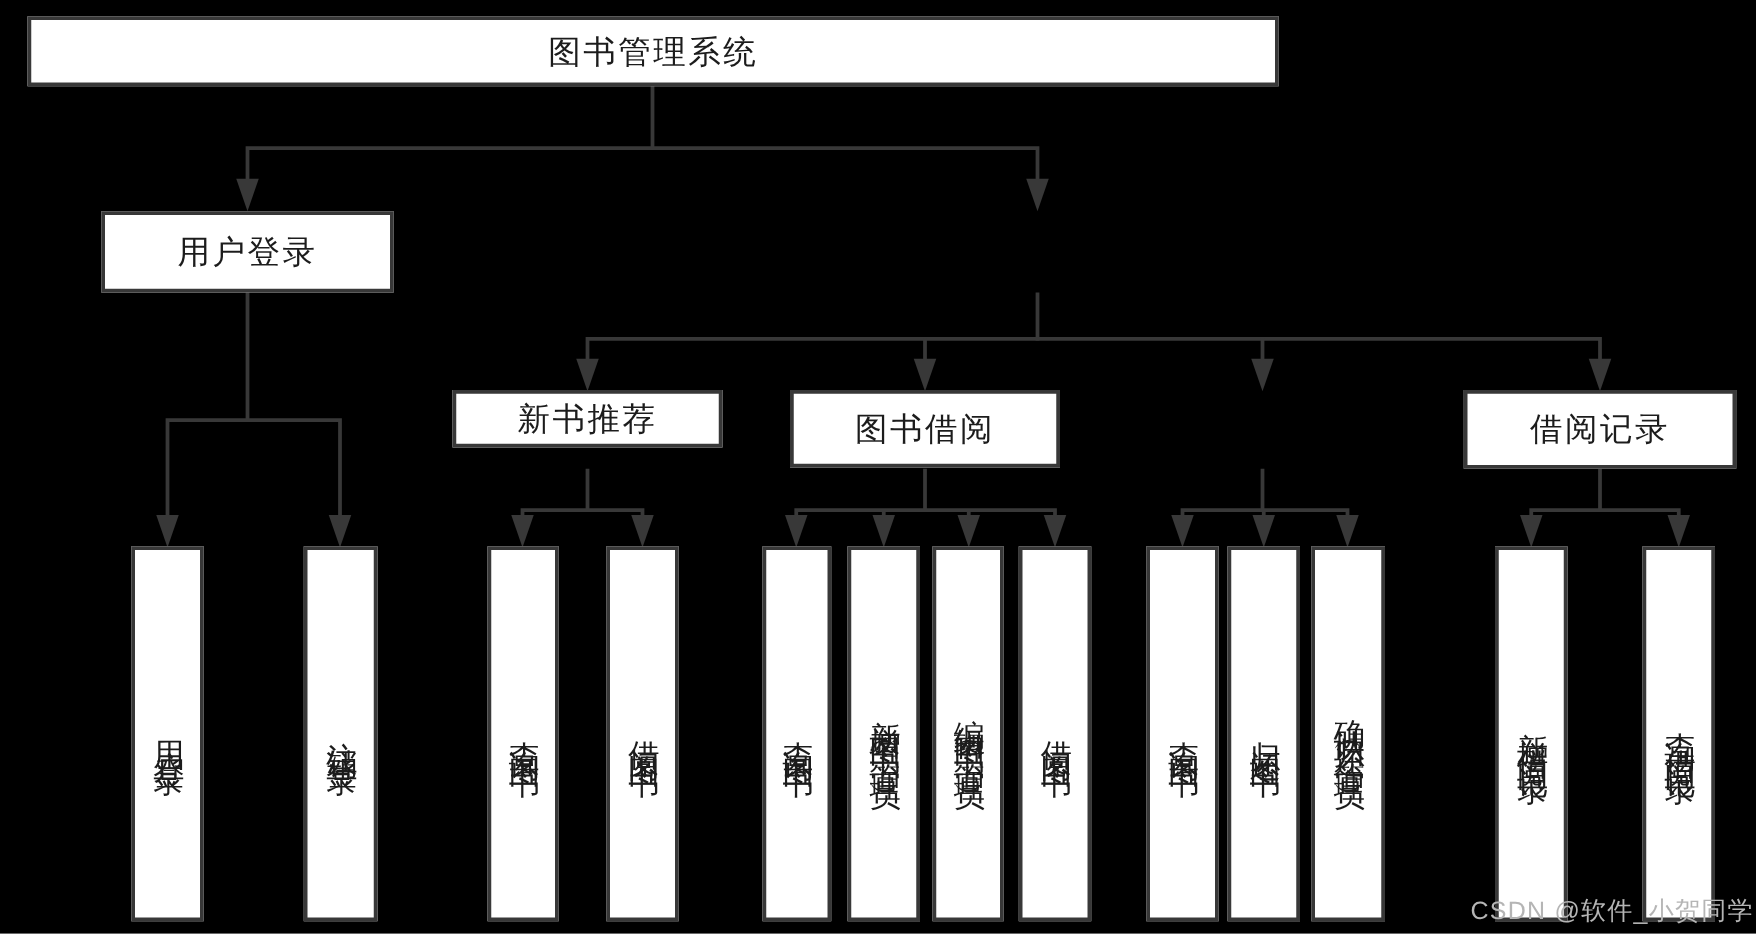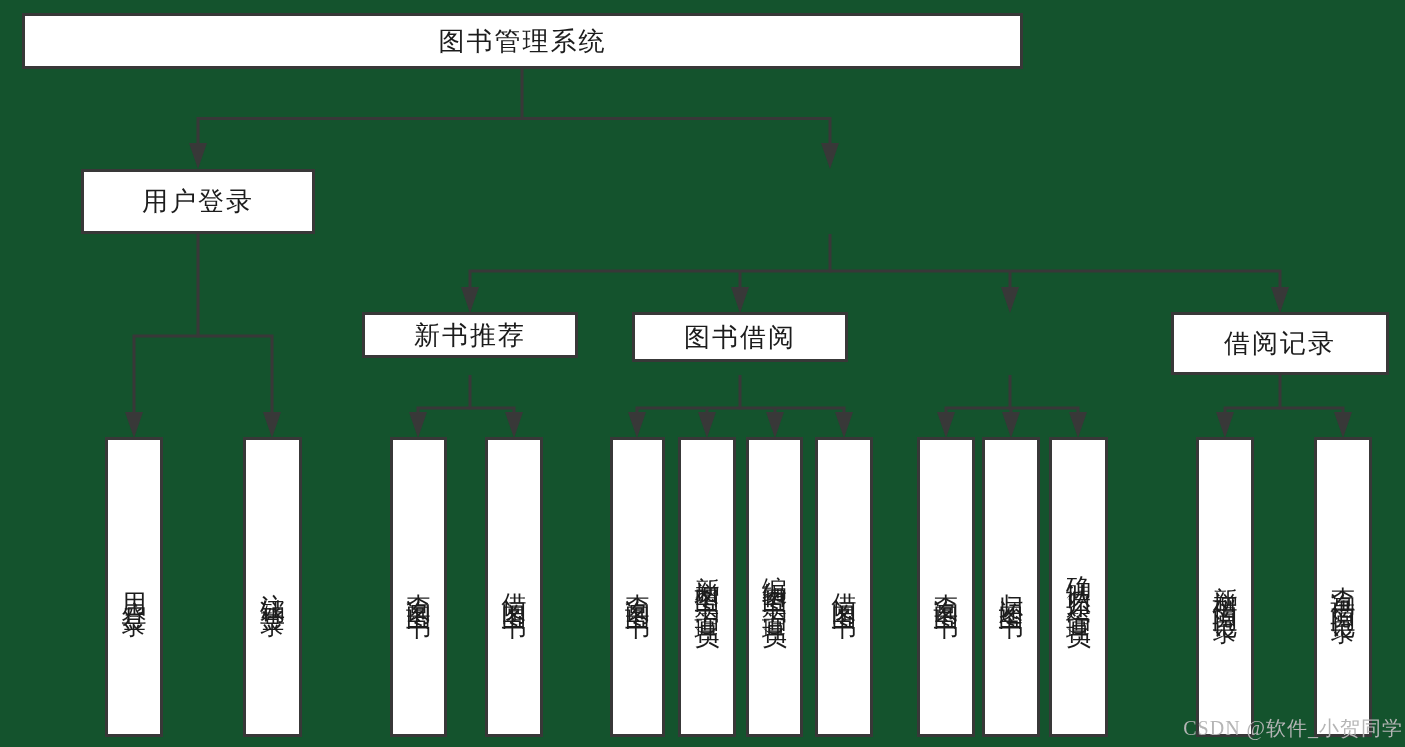--- a/index.html
+++ b/index.html
@@ -1,18 +1,18 @@
 <!DOCTYPE html>
 <html><head>
 <meta charset="utf-8">
 <style>
   html,body{margin:0;padding:0;background:#ffffff;}
   .stage{
-    position:relative;width:1405px;height:747px;background:#14532d;overflow:hidden;
-    font-family:Liberation Serif, serif;color:#1c1c1c;
+    position:relative;width:1405px;height:747px;background:#000000;overflow:hidden;
+    font-family:Liberation Sans, sans-serif;color:#1c1c1c;
   }
   .wires{position:absolute;left:0;top:0;width:1405px;height:747px;z-index:1;}
   .box{
     position:absolute;box-sizing:border-box;background:#ffffff;border:3px solid #383838;
     display:flex;align-items:center;justify-content:center;z-index:2;
   }
   .h{font-size:26px;letter-spacing:2px;white-space:nowrap;}
   .root-box{font-size:26px;}
   .v span{
     writing-mode:vertical-rl;text-orientation:mixed;
@@ -91,21 +91,21 @@
     <span>图书管理系统</span>
   </div>
 
   <div class="box h" style="left:81px;top:169px;width:234px;height:65px">
     <span>用户登录</span>
   </div>
 
   <div class="box h" style="left:362px;top:312px;width:216px;height:46px">
     <span>新书推荐</span>
   </div>
-  <div class="box h" style="left:632px;top:312px;width:216px;height:50px">
+  <div class="box h" style="left:632px;top:312px;width:216px;height:62px">
     <span>图书借阅</span>
   </div>
   <div class="box h" style="left:1171px;top:312px;width:218px;height:63px">
     <span>借阅记录</span>
   </div>
 
   <div class="box v" style="left:105px;top:437px;width:58px;height:300px">
     <span>用户登录</span>
   </div>
   <div class="box v" style="left:243px;top:437px;width:59px;height:300px">

